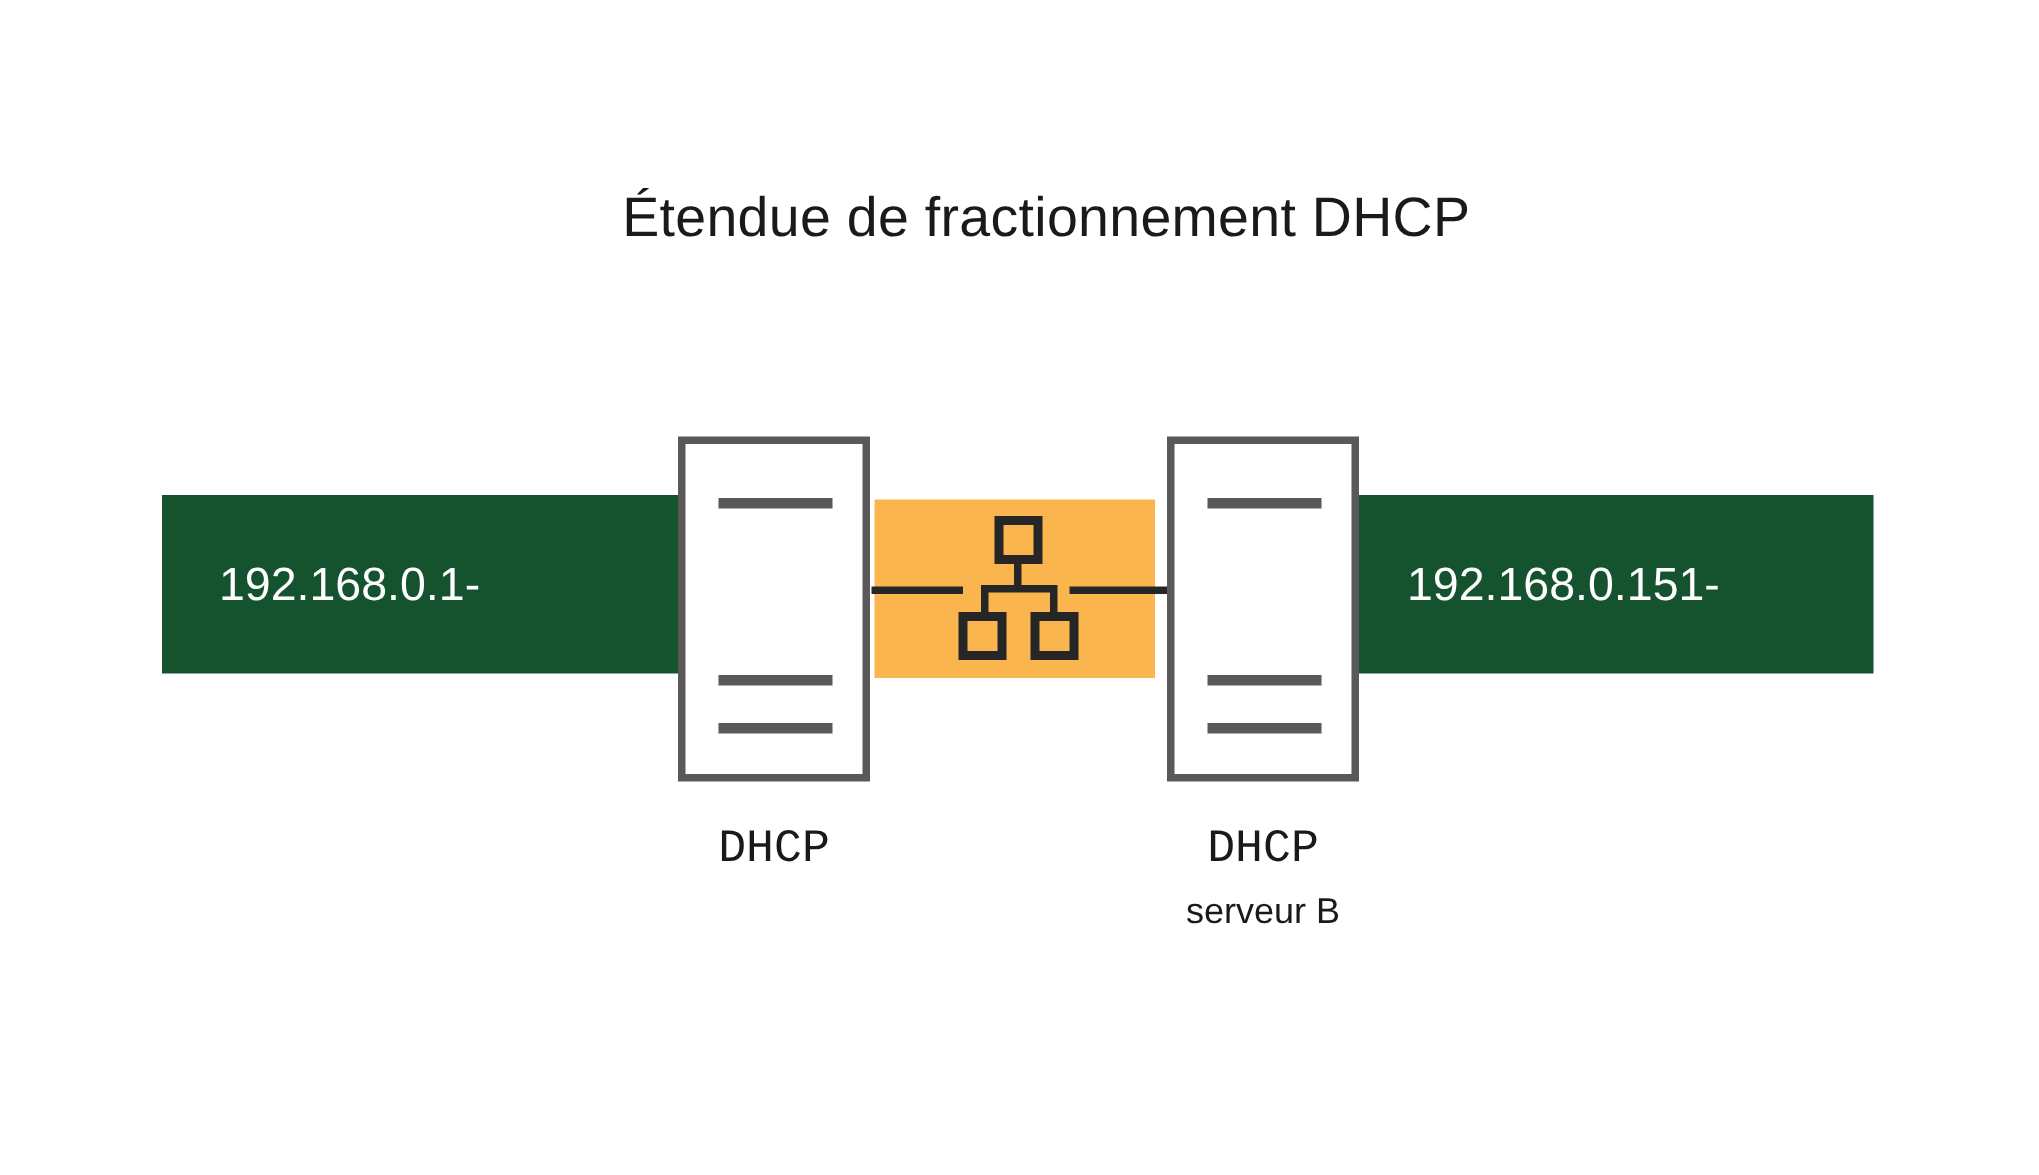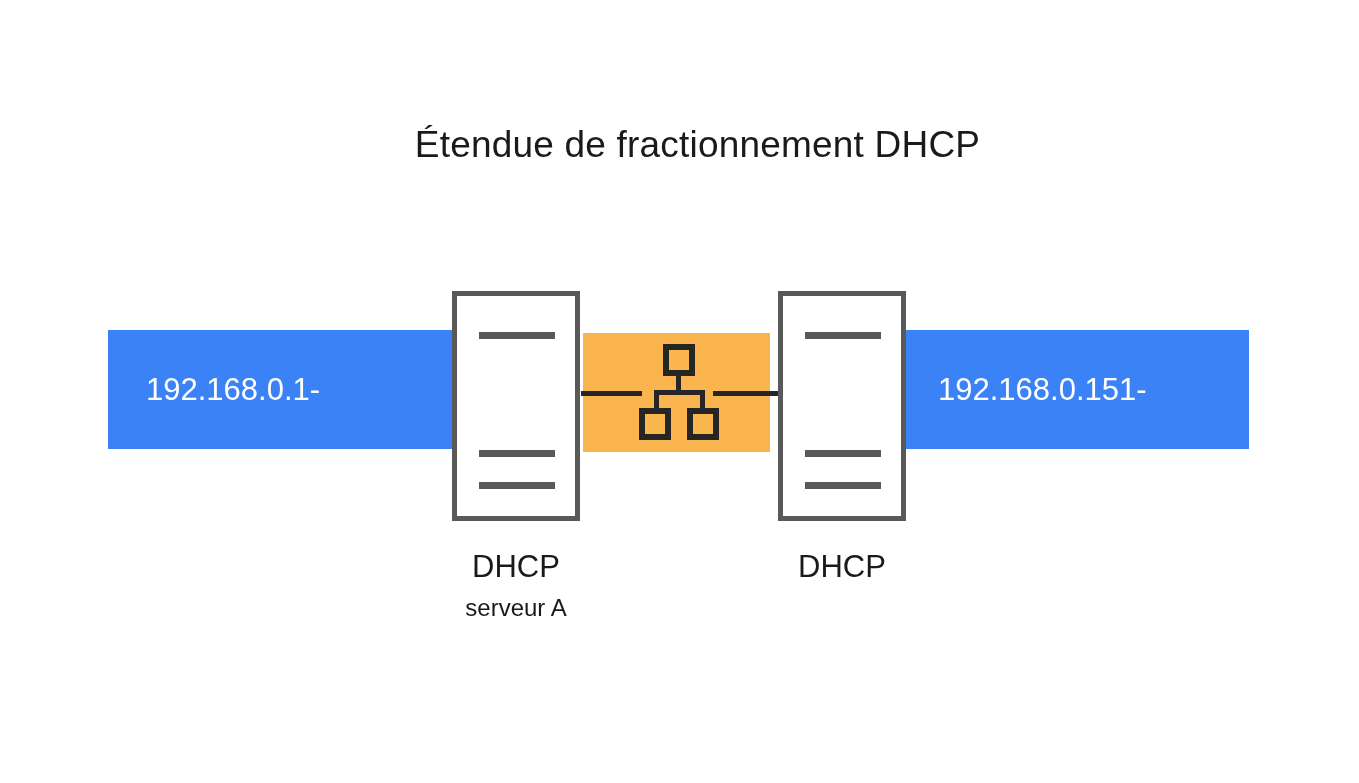--- a/index.html
+++ b/index.html
@@ -80,21 +80,21 @@
   .net-icon .nseg.v-top  { left: 40px; top: 31px; width: 5px;  height: 17px; }
   .net-icon .nseg.h-bus  { left: 18px; top: 46px; width: 50px; height: 5px; }
   .net-icon .nseg.v-bl   { left: 18px; top: 46px; width: 5px;  height: 22px; }
   .net-icon .nseg.v-br   { left: 64px; top: 46px; width: 5px;  height: 22px; }
 
   
   .range-bar {
     position: absolute;
     top: 330px;
     height: 119px;
-    background: #3b82f6;
+    background: #14532d;
     color: #ffffff;
     display: flex;
     flex-direction: column;
     align-items: center;
     justify-content: center;
   }
   .range-bar.left  { left: 108px; width: 350px; }
   .range-bar.right { left: 898px; width: 351px; }
   .range-bar .line {
     font-size: 31px;
@@ -134,20 +134,21 @@
     width: 240px;
     text-align: center;
     color: #1a1a1a;
   }
   .caption.a { left: 396px; top: 546px; }
   .caption.b { left: 722px; top: 546px; }
   .caption .big {
     font-size: 31px;
     line-height: 42px;
     white-space: nowrap;
+    font-family: Liberation Mono, monospace;
   }
   .caption .small {
     font-size: 24px;
     line-height: 32px;
     white-space: nowrap;
     margin-top: 4px;
   }
 </style>
 </head>
 <body>
@@ -186,20 +187,20 @@
   </div>
 
   <div class="server b">
     <div class="bar b1"></div>
     <div class="bar b2"></div>
     <div class="bar b3"></div>
   </div>
 
   <div class="caption a">
     <div class="big">DHCP</div>
-    <div class="small">serveur A</div>
   </div>
 
   <div class="caption b">
     <div class="big">DHCP</div>
+    <div class="small">serveur B</div>
   </div>
 
 </div>
 
 </body></html>

